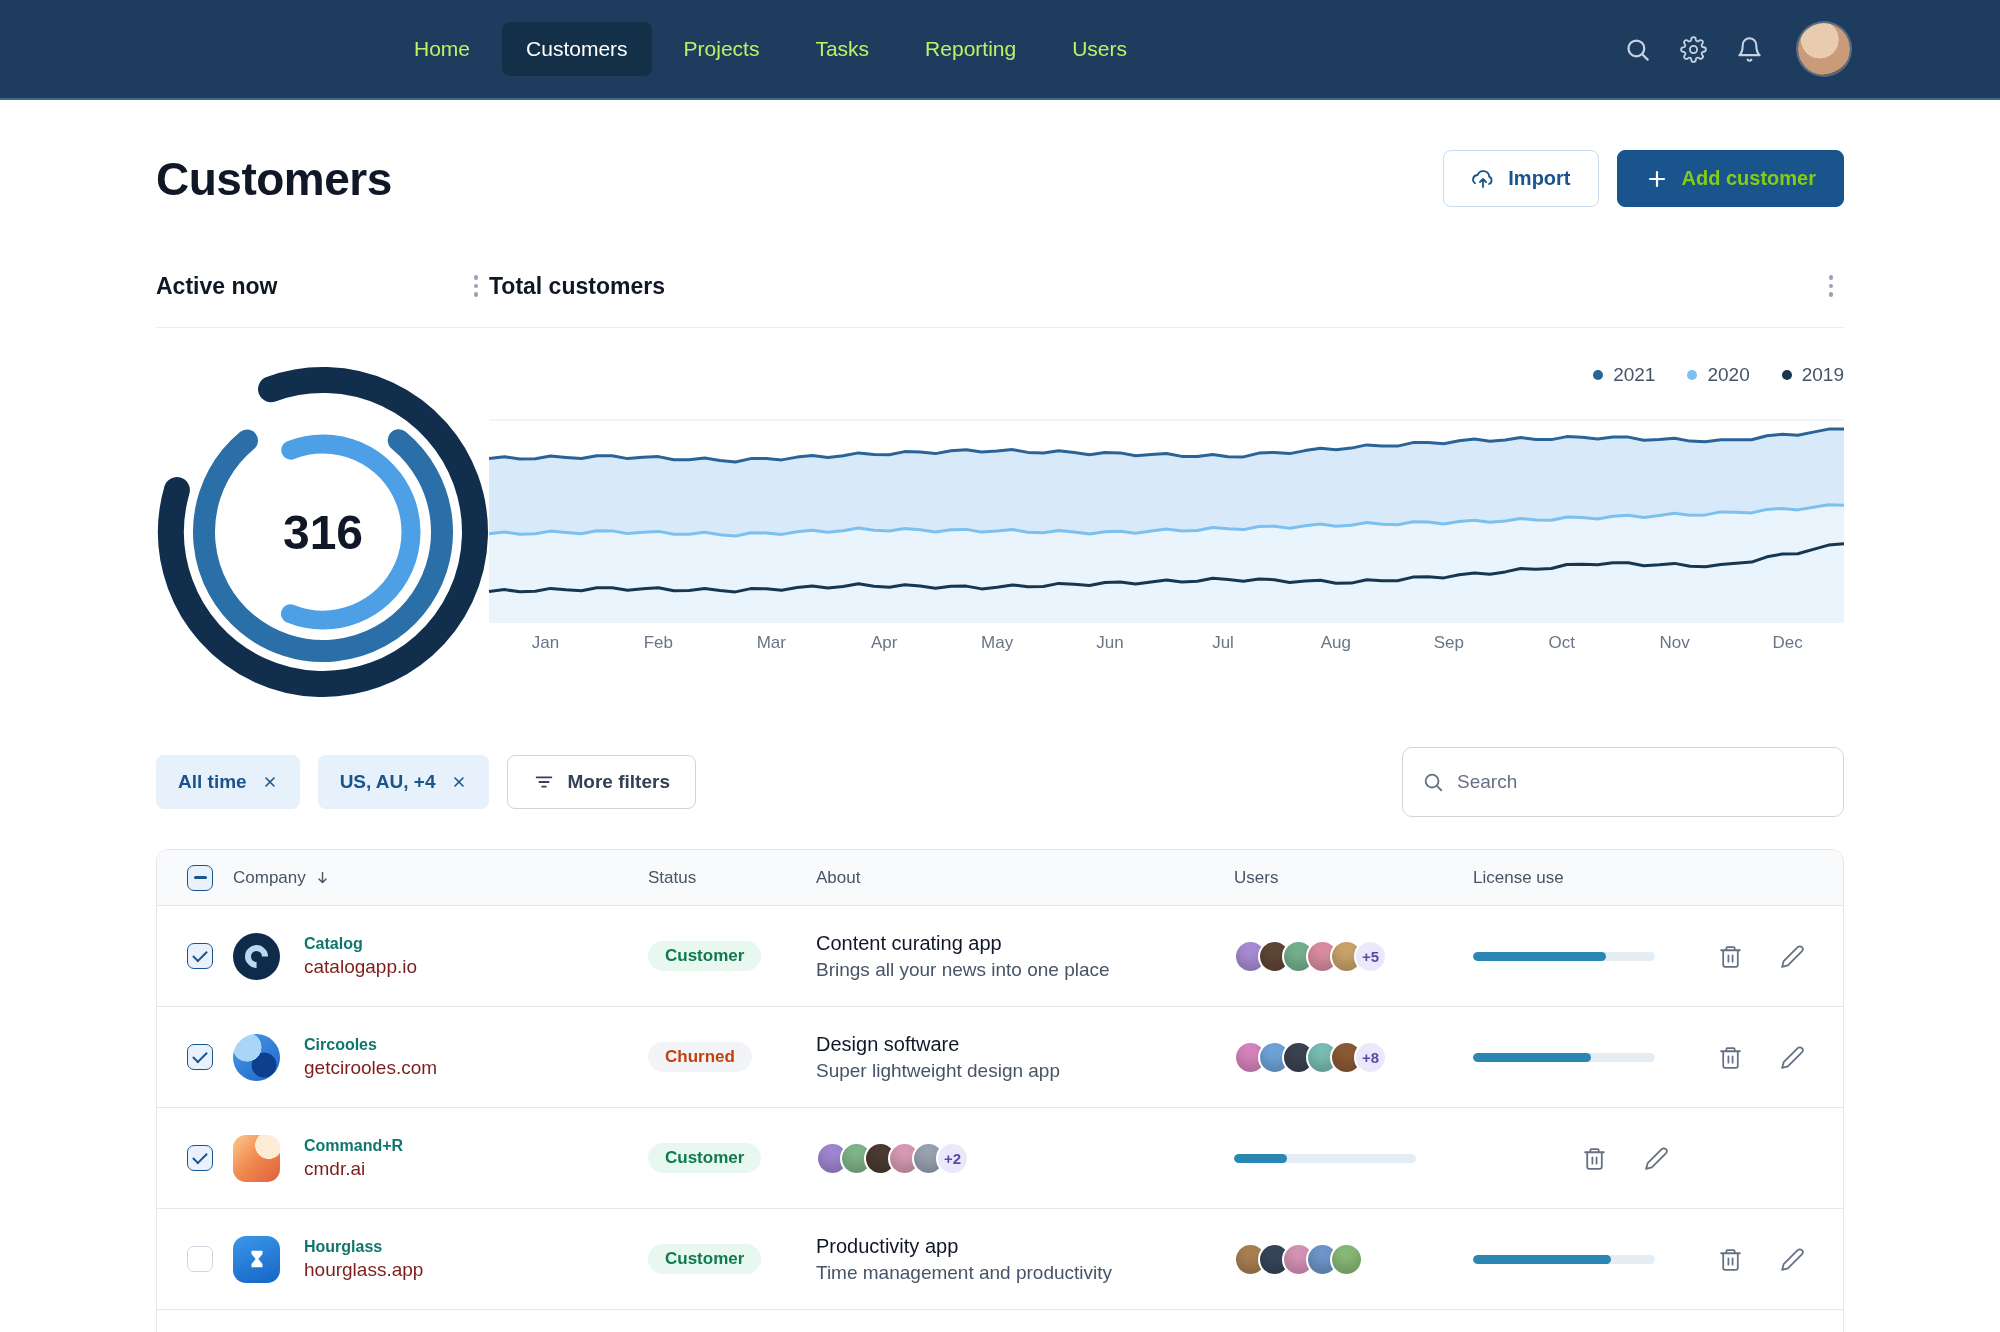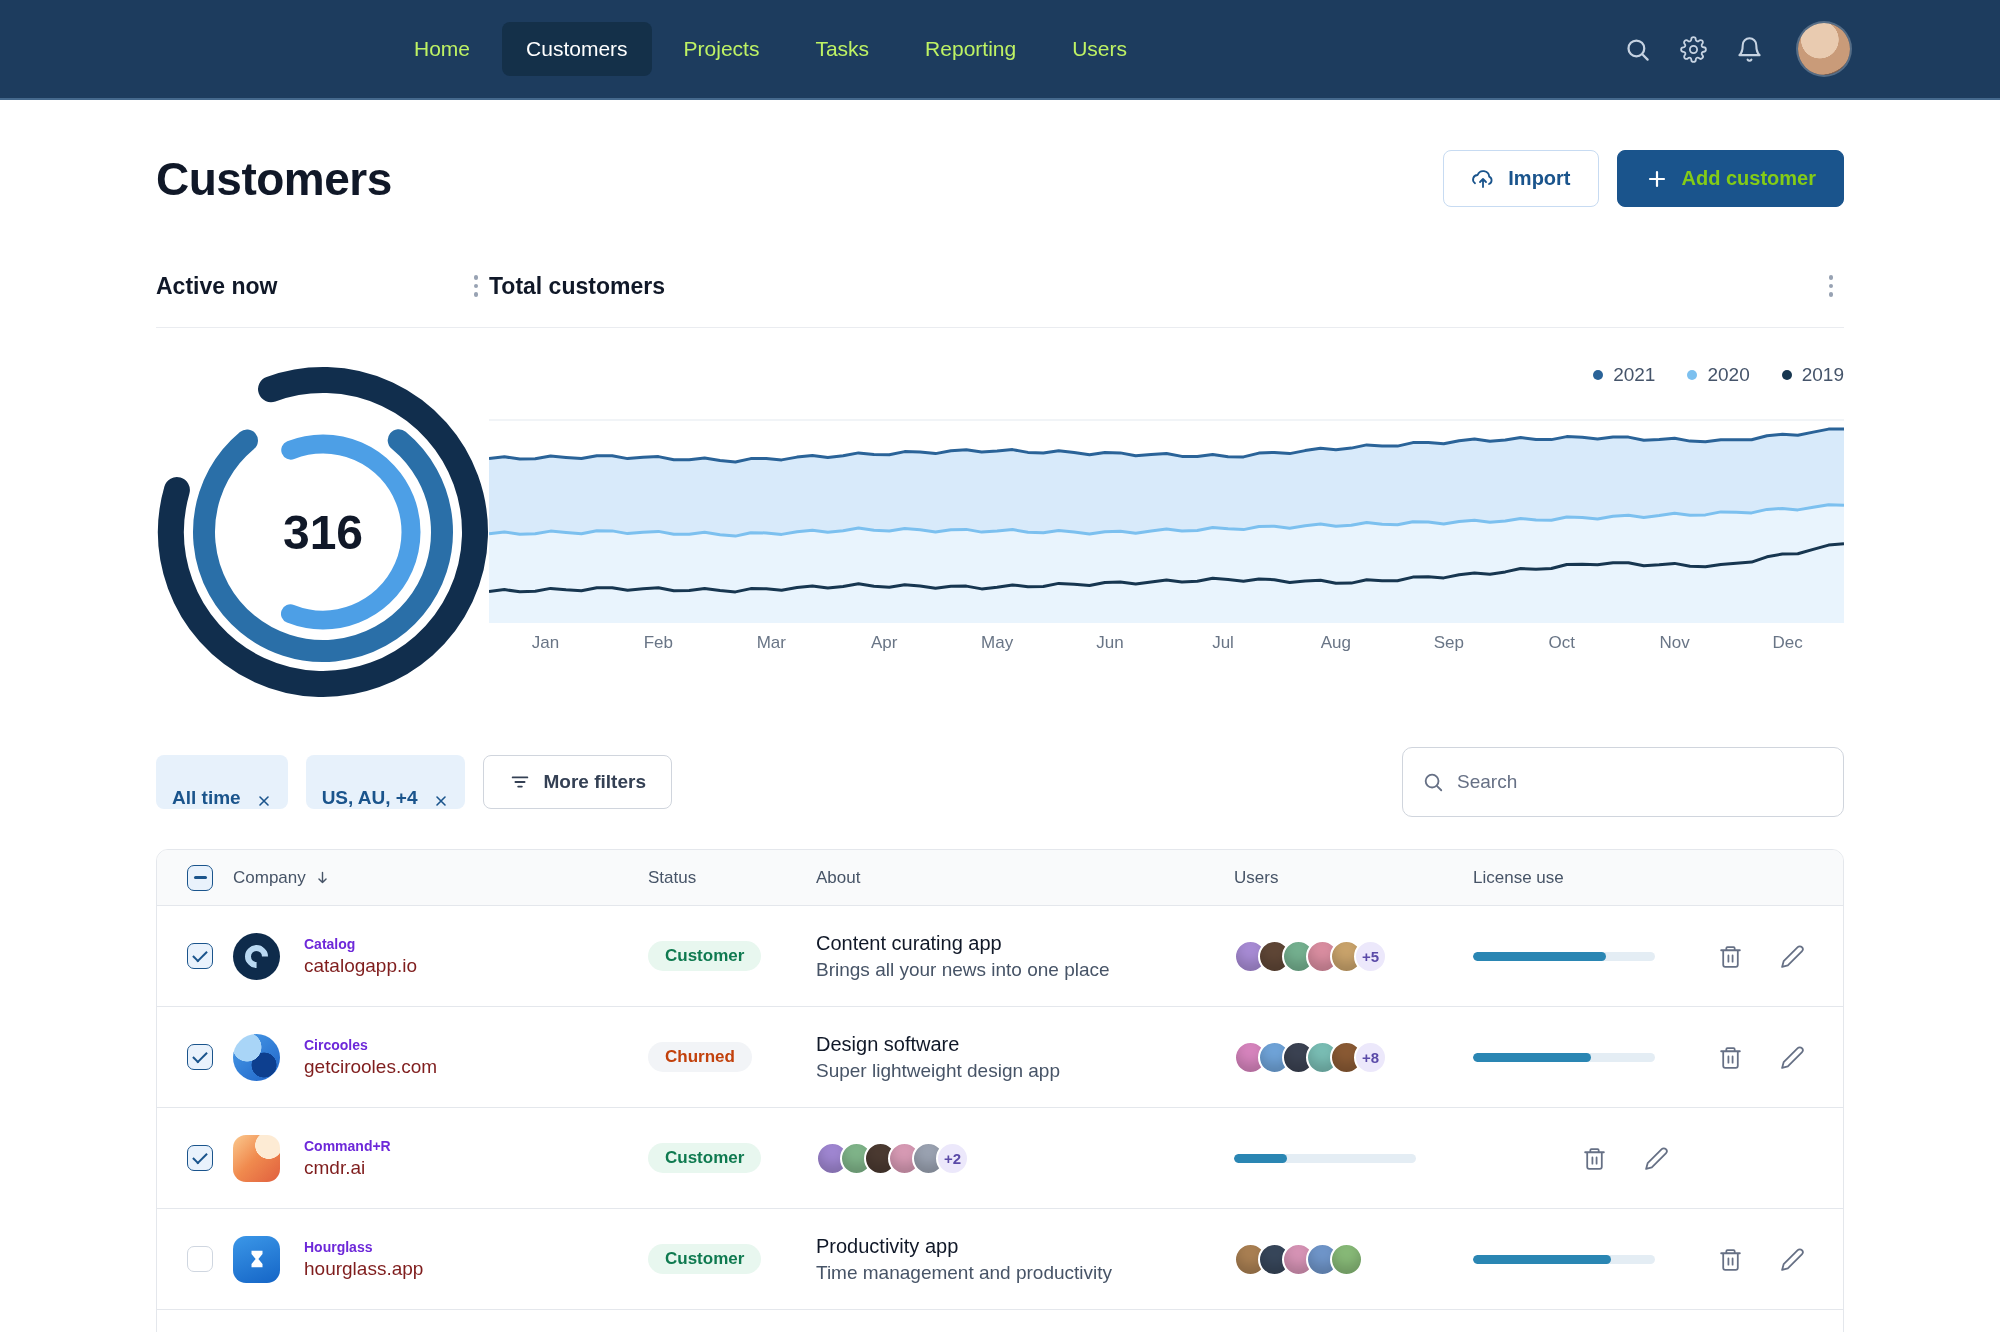--- a/index.html
+++ b/index.html
@@ -52,22 +52,22 @@
   .legend { display:flex; justify-content:flex-end; gap:32px; margin-top:36px; }
   .legend-item { display:flex; align-items:center; gap:10px; font-size:19px; color:#45546a; }
   .legend-dot { width:10px; height:10px; border-radius:50%; }
   .chart-svg { display:block; width:100%; height:213px; margin-top:26px; }
   .months { display:flex; margin-top:8px; }
   .months span { flex:1; text-align:center; font-size:17px; color:#697586; }
 
   
   .filters { display:flex; justify-content:space-between; align-items:center; margin-top:48px; }
   .filters-left { display:flex; align-items:center; gap:18px; }
-  .chip { height:54px; padding:0 16px; border-radius:8px; border:none; background:#e7f1fb;
-    color:#1a548c; font-size:19px; font-weight:600; display:inline-flex; align-items:flex-end;
+  .chip { height:54px; padding:0 22px; border-radius:8px; border:none; background:#e7f1fb;
+    color:#1a548c; font-size:19px; font-weight:600; display:inline-flex; align-items:center;
     gap:15px; cursor:pointer; font-family:"Liberation Sans", sans-serif; }
   .chip svg { width:16px; height:16px; }
   .btn-more { height:54px; padding:0 25px; border-radius:8px; background:#fff;
     border:1.5px solid #d0d5dd; color:#344054; font-size:19px; font-weight:600;
     display:inline-flex; align-items:center; gap:13px; cursor:pointer;
     font-family:"Liberation Sans", sans-serif; }
   .btn-more svg { width:22px; height:22px; }
   .search-box { width:442px; height:70px; border:1.5px solid #d0d5dd; border-radius:10px;
     display:flex; align-items:center; gap:13px; padding:0 19px; background:#fff; }
   .search-box svg { width:22px; height:22px; flex:none; }
@@ -102,21 +102,21 @@
     border:6.5px solid #b9d8f2; border-right-color:transparent; transform:rotate(45deg); }
   .logo-circooles { border-radius:50%;
     background:radial-gradient(circle at 30% 28%, #a9d5f7 0 30%, transparent 31%),
                radial-gradient(circle at 66% 66%, #0d3f8f 0 28%, transparent 29%),
                linear-gradient(140deg, #4a9de8 0%, #1e63c8 100%); }
   .logo-commandr { border-radius:13px;
     background:radial-gradient(circle at 76% 22%, #fdebd4 0 26%, transparent 27%),
                linear-gradient(135deg, #fbc98e 0%, #f08a4e 48%, #e05f3e 100%); }
   .logo-hourglass { border-radius:13px;
     background:linear-gradient(160deg, #3b97e8 0%, #1565c6 100%); }
-  .company-name { font-size:14px; font-weight:600; color:#6d28d9; }
+  .company-name { font-size:16px; font-weight:600; color:#0f766e; }
   .company-domain { font-size:19px; color:#7f1d1d; margin-top:3px; }
 
   .badge { display:inline-block; padding:5px 17px; border-radius:999px;
     font-size:17px; font-weight:600; }
   .badge-success { background:#e8f7ef; color:#0f7a50; }
   .badge-neutral { background:#f2f4f7; color:#c2410c; }
 
   .about-title { font-size:20px; font-weight:500; color:#101828; }
   .about-sub { font-size:19px; color:#475467; margin-top:4px; }
 

